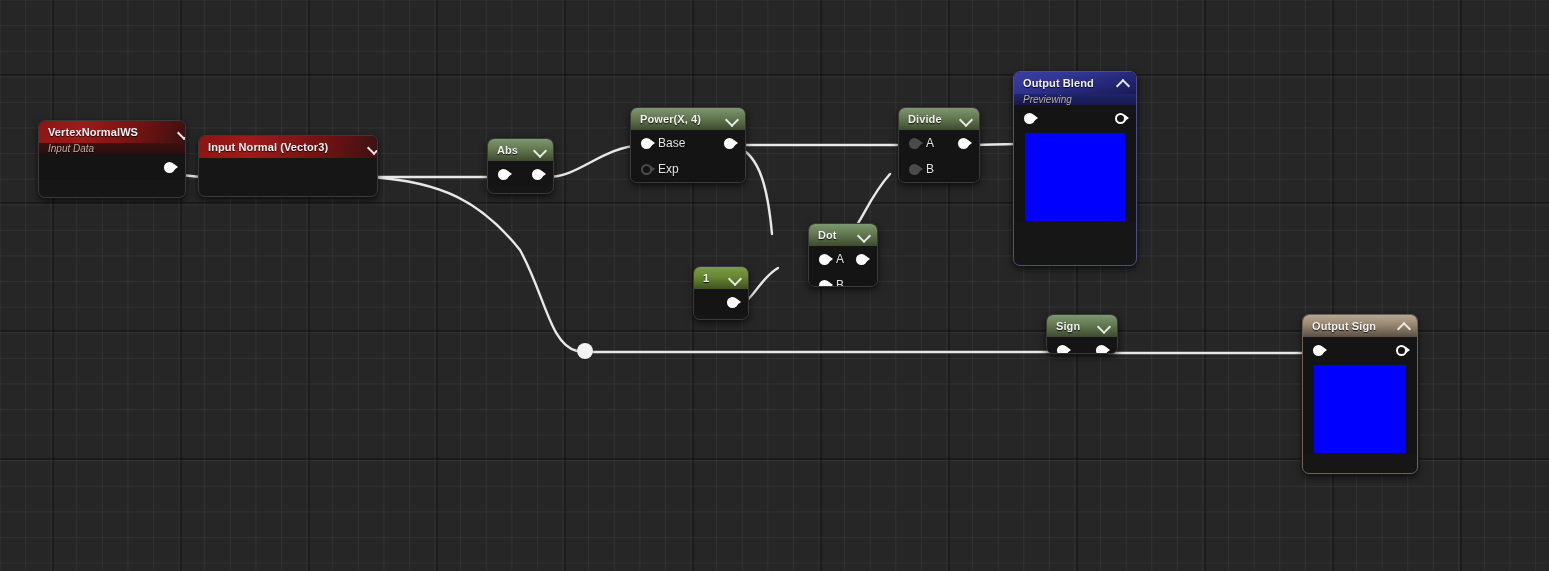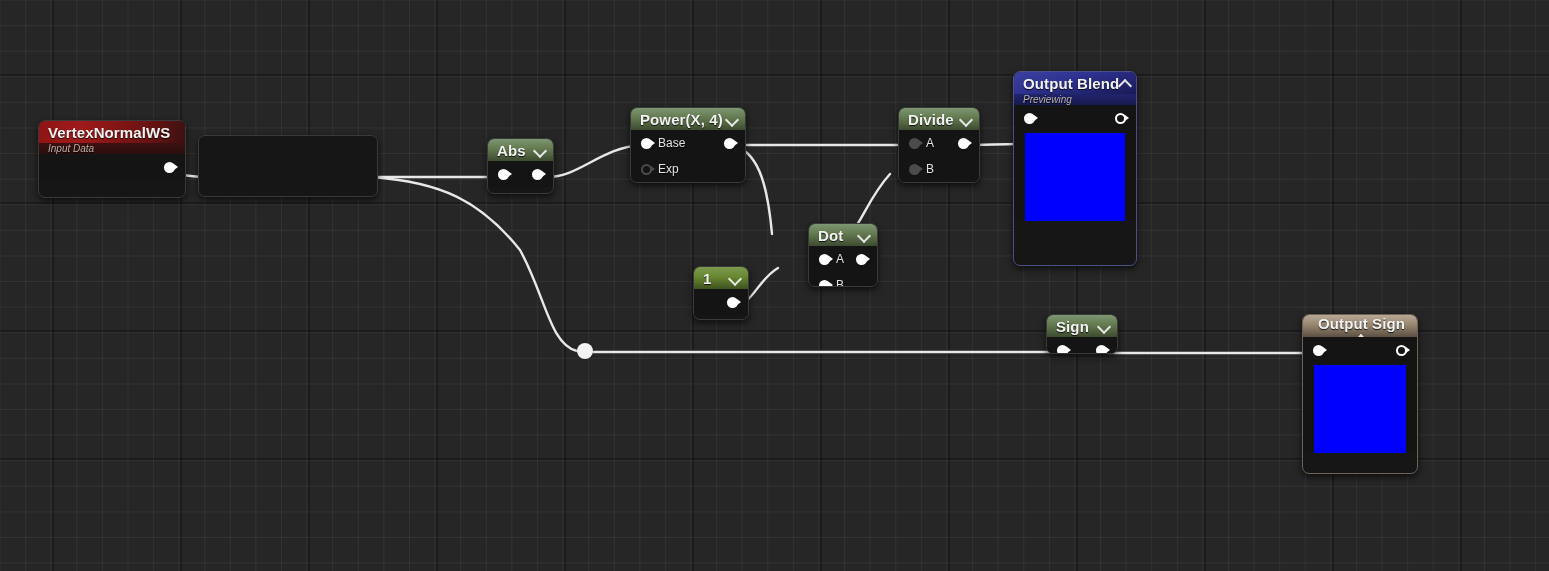--- a/index.html
+++ b/index.html
@@ -52,21 +52,21 @@
   }
   .node-head {
     position: relative;
     display: flex;
     align-items: center;
     height: 22px;
     padding: 0 6px 0 9px;
     box-sizing: border-box;
   }
   .node-title {
-    font-size: 15px;
+    font-size: 11px;
     font-weight: bold;
     color: #f2f2f2;
     letter-spacing: 0.1px;
     text-shadow: 0 1px 1px rgba(0,0,0,0.85);
     white-space: nowrap;
     flex: 1 1 auto;
   }
   .node-sub {
     font-size: 10px;
     font-style: italic;
@@ -104,21 +104,20 @@
     background: linear-gradient(180deg, #7d9772 0%, #63794f 45%, #3d4b30 100%);
   }
   .hd-green-bright {
     background: linear-gradient(180deg, #7c9a4e 0%, #68872f 45%, #3f5220 100%);
   }
   .hd-blue {
     background: linear-gradient(165deg, #3b3f9e 0%, #2e3290 40%, #181a55 100%);
   }
   .hd-tan {
     background: linear-gradient(180deg, #b8a895 0%, #97866f 45%, #5b5044 100%);
-    flex-direction: column;
   }
   .node.blue-node { border-color: #4b4f86; }
   .node.tan-node  { border-color: #6d6354; }
 
   .node-body {
     position: relative;
     background: #141414;
   }
 
   .pinrow {
@@ -221,20 +220,24 @@
             <div class="pin-group">
               <span class="pin">
                 <span class="dot"></span>
                 <span class="arrow"></span>
               </span>
             </div>
           </div>
         </div>
       </div>
       <div class="node" style="left: 198px; top: 135px; width: 180px; height: 62px;">
+        <div class="node-head hd-red">
+          <div class="node-title">Input Normal (Vector3)</div>
+          <div class="caret"></div>
+        </div>
       </div>
       <div class="node" style="left: 487px; top: 138px; width: 67px; height: 56px;">
         <div class="node-head hd-green">
           <div class="node-title">Abs</div>
           <div class="caret"></div>
         </div>
         <div class="node-body">
           <div class="pinrow twoside">
             <div class="pin-group">
               <span class="pin">

